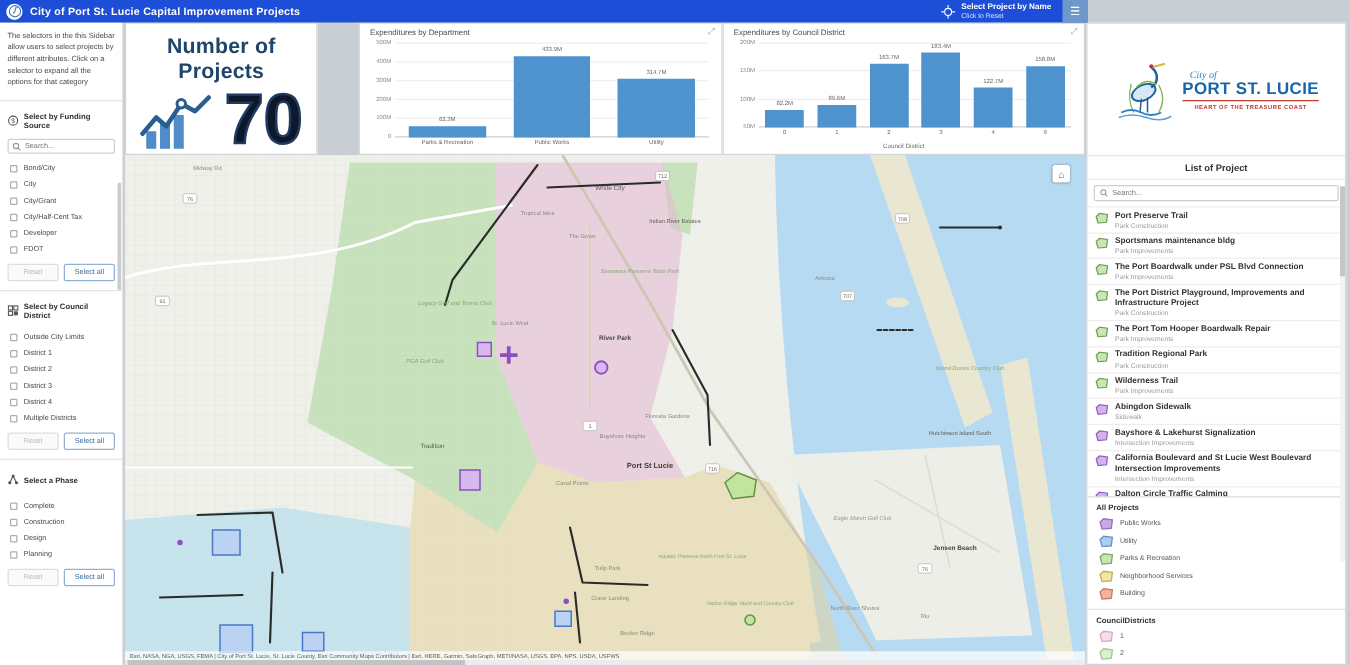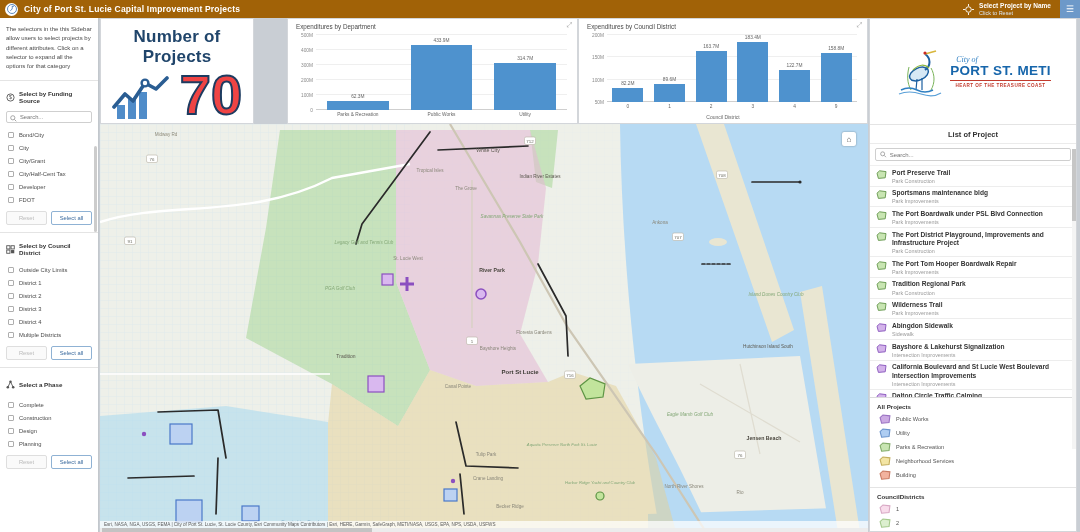--- a/index.html
+++ b/index.html
@@ -1,19 +1,19 @@
 <!DOCTYPE html>
 <html><head>
 <meta charset="utf-8">
 <style>
   *{box-sizing:border-box;margin:0;padding:0}
   body{font-family:"Liberation Sans",sans-serif;background:#9aa1a9}
   .dash{position:relative;width:1080px;height:532px;background:#c9ced4;overflow:hidden}
   
-  .hdr{position:absolute;left:0;top:0;width:1080px;height:18px;background:#a16207;display:flex;align-items:center;z-index:9}
+  .hdr{position:absolute;left:0;top:0;width:870px;height:18px;background:#1d4ed8;display:flex;align-items:center;z-index:9}
   .seal{width:13px;height:13px;border-radius:50%;background:#fff;margin-left:5px;display:flex;align-items:center;justify-content:center;flex:none}
   .htitle{color:#fff;font-size:8.5px;font-weight:bold;margin-left:6px;letter-spacing:.2px;white-space:nowrap}
   .hspacer{flex:1}
   .hselect{display:flex;align-items:center;gap:5px;padding:0 9px;height:100%;cursor:pointer}
   .hselect .t1{font-size:6.5px;font-weight:bold;color:#fff;line-height:1.25;white-space:nowrap}
   .hselect .t2{font-size:5.5px;color:#d9e6f4;line-height:1.1;white-space:nowrap}
   .hmenu{width:20px;height:18px;background:#6d99c9;color:#fff;display:flex;align-items:center;justify-content:center;font-size:9px;cursor:pointer}
   
   .sidebar{position:absolute;left:0;top:18px;width:99px;height:514px;background:#fff;border-right:1px solid #c2c7cc;overflow:hidden}
   .sb-desc{font-size:6px;color:#4a4a4a;margin:7px 6px 9px;line-height:1.55}
@@ -28,21 +28,21 @@
   .sb-btns{display:flex;gap:4px;margin:5px 6px 1px}
   .btn{flex:1;text-align:center;font-size:5.8px;padding:3px 0;border-radius:2px;border:1px solid;cursor:pointer}
   .btn.reset{color:#bbb;border-color:#dedede;background:#fafafa}
   .btn.selall{color:#39699e;border-color:#8fb2d4;background:#fff}
   .sb-scroll{position:absolute;right:1px;top:128px;width:3px;height:86px;background:#ccc;border-radius:2px}
   
   .panel{position:absolute;background:#fff;border:1px solid #d3d6da}
   #ind{left:100px;top:18px;width:154px;height:106px}
   .ind-title{font-size:17px;font-weight:bold;color:#20456b;text-align:center;margin-top:8px;letter-spacing:.2px}
   .ind-row{display:flex;align-items:flex-end;justify-content:center;gap:10px;margin-top:1px}
-  .big-num{font-size:56px;font-weight:bold;color:#ef4444;-webkit-text-stroke:2px #1d3b60;line-height:.95}
+  .big-num{font-size:56px;font-weight:bold;color:#0f172a;-webkit-text-stroke:2px #1d3b60;line-height:.95}
   
   #chartDept{left:287px;top:18px;width:291px;height:106px}
   #chartDist{left:578px;top:18px;width:290px;height:106px}
   .c-title{position:absolute;left:8px;top:4px;font-size:6.3px;color:#4a4a4a}
   .c-menu{position:absolute;right:5px;top:2px;font-size:7px;color:#a8a8a8;cursor:pointer}
   .plot{position:absolute;left:28px;right:10px;top:16px;bottom:13px}
   .plot.xl{bottom:21px}
   .gl{position:absolute;left:0;right:0;height:1px;background:#efefef}
   .gl.base{background:#cfcfcf}
   .ytick{position:absolute;right:calc(100% + 3px);transform:translateY(50%);font-size:4.8px;color:#8a8a8a;white-space:nowrap}
@@ -429,21 +429,21 @@
         <path d="M30,25 C36,21 36,13 30,9" fill="none" stroke="#1c5fa0" stroke-width="2"></path>
         <path d="M30,9 L41,6" stroke="#d8b63c" stroke-width="1.8"></path>
         <circle cx="30" cy="8" r="1.6" fill="#cc2a22"></circle>
         <path d="M18,25 C24,19 30,19 34,23" stroke="#8cb53f" stroke-width="1.2" fill="none"></path>
         <path d="M22,34 L21,45 M27,33 L27,45" stroke="#1c5fa0" stroke-width="1.2"></path>
         <path d="M6,45 Q14,41 22,45 T38,45" stroke="#2e7fc2" fill="none" stroke-width="1.5"></path>
         <path d="M4,49 Q14,45 26,49 T46,48" stroke="#5aa0d8" fill="none" stroke-width="1.2"></path>
       </svg>
       <div class="logo-text">
         <div class="l1">City of</div>
-        <div class="l2">PORT ST. METI</div>
+        <div class="l2">PORT ST. LUCIE</div>
         <div class="l3">HEART OF THE TREASURE COAST</div>
       </div>
     </div>
     <div class="lp-title">List of Project</div>
     <div class="lp-search">
       <svg width="7" height="7" viewBox="0 0 8 8">
           <circle cx="3.2" cy="3.2" r="2.4" fill="none" stroke="#9a9a9a"></circle>
           <path d="M5,5 L7.2,7.2" stroke="#9a9a9a"></path>
         </svg>
       <input placeholder="Search..." style="">

